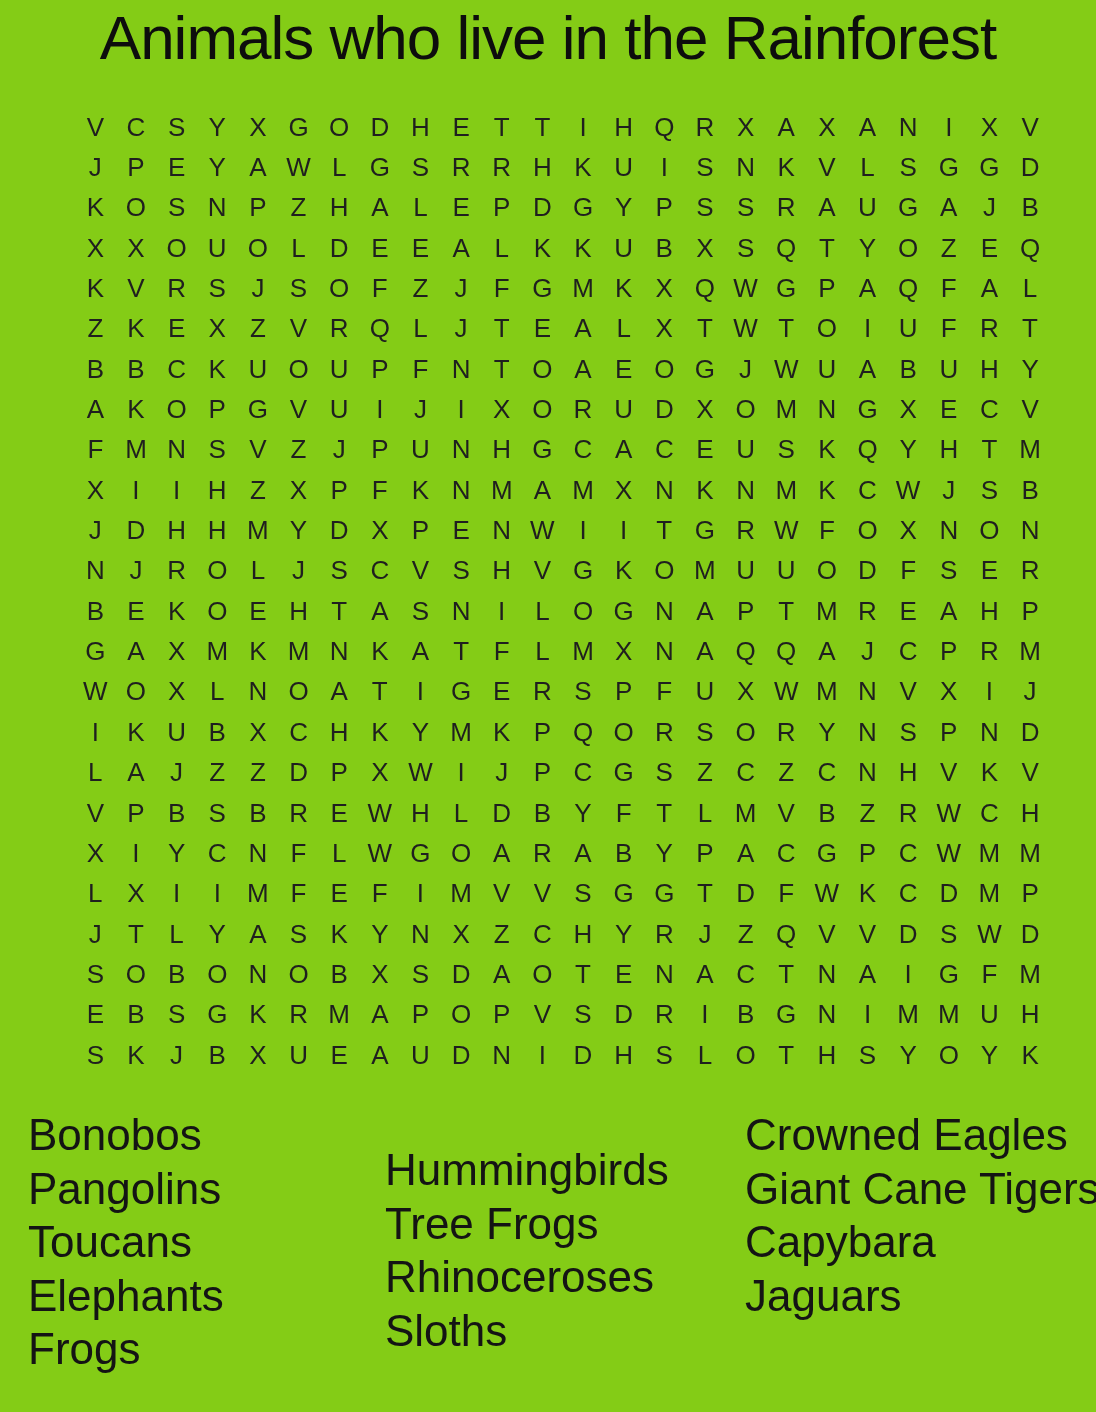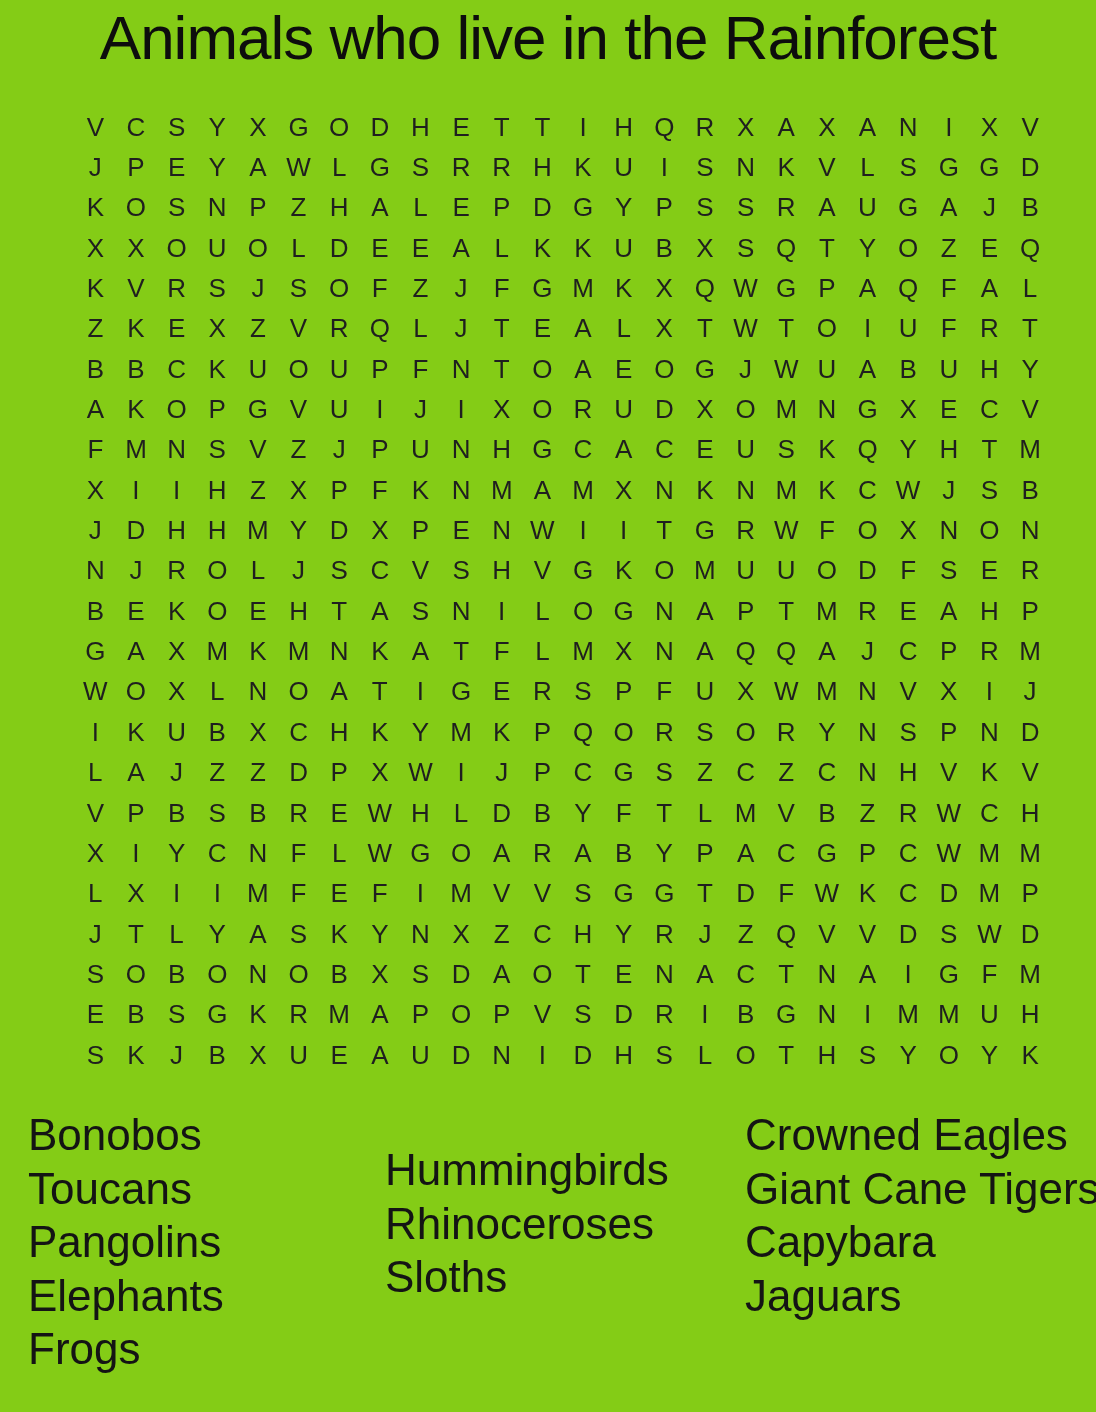--- a/index.html
+++ b/index.html
@@ -647,27 +647,28 @@
       <div class="cell">S</div>
       <div class="cell">Y</div>
       <div class="cell">O</div>
       <div class="cell">Y</div>
       <div class="cell">K</div>
     </div>
 
   <div class="words">
     <div class="word-col">
         <div class="word">Bonobos</div>
+        <div class="word">Pangolins</div>
         <div class="word">Toucans</div>
-        <div class="word">Pangolins</div>
         <div class="word">Elephants</div>
         <div class="word">Frogs</div>
       </div>
     <div class="word-col">
         <div class="word">Hummingbirds</div>
+        <div class="word">Tree Frogs</div>
         <div class="word">Rhinoceroses</div>
         <div class="word">Sloths</div>
       </div>
     <div class="word-col">
         <div class="word">Crowned Eagles</div>
         <div class="word">Giant Cane Tigers</div>
         <div class="word">Capybara</div>
         <div class="word">Jaguars</div>
       </div>
   </div>

